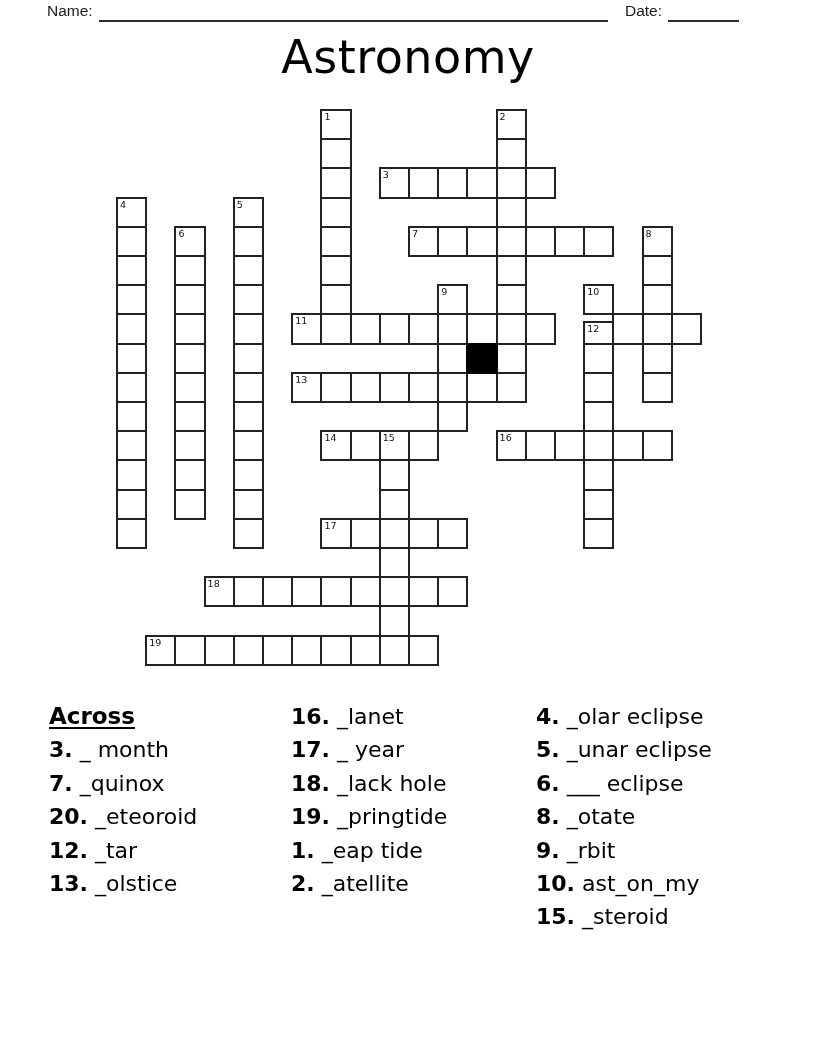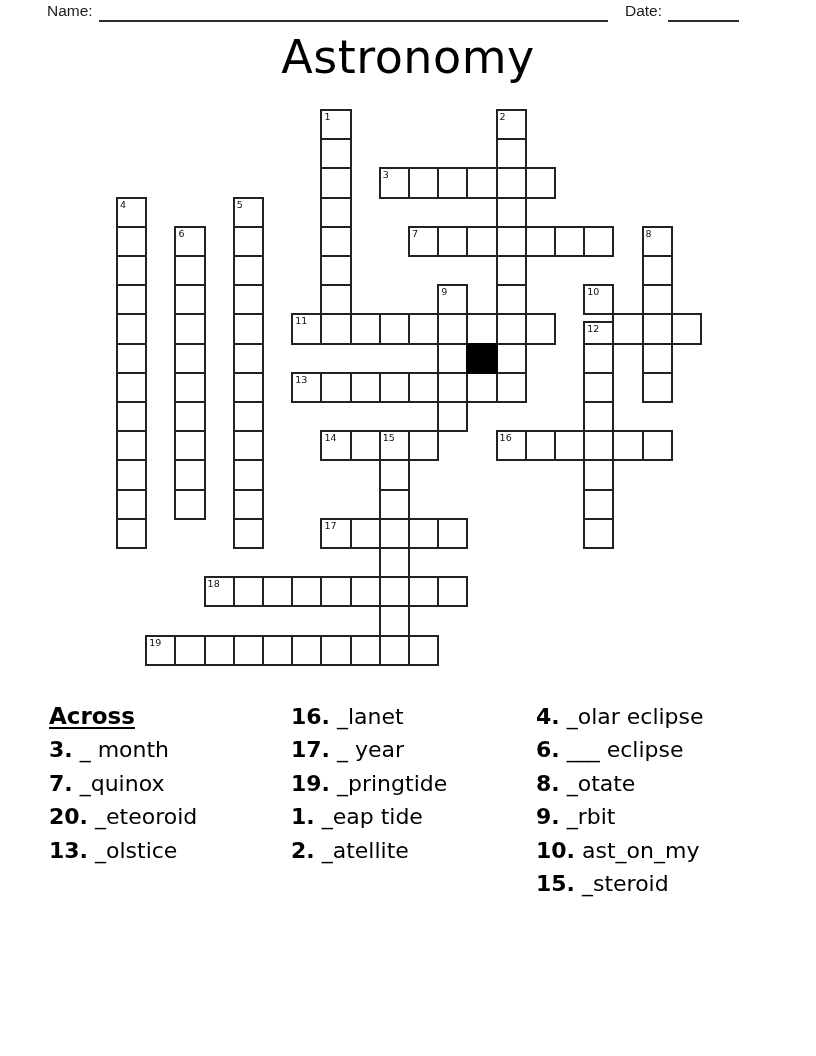--- a/index.html
+++ b/index.html
@@ -276,31 +276,34 @@
       <div class="cell" style="left: 408px; top: 634.6px;"></div>
       <div class="cell black" style="left: 466.4px; top: 342.6px;"></div>
     </div>
 
   <div>
     <div id="clue-col-1" class="clue-col">
         <div class="clue-heading">Across</div>
         <div class="clue-item"><span class="num">3.</span><span> _ month</span></div>
         <div class="clue-item"><span class="num">7.</span><span> _quinox</span></div>
         <div class="clue-item"><span class="num">20.</span><span> _eteoroid</span></div>
+        <div class="clue-item"><span class="num">12.</span><span> _tar</span></div>
         <div class="clue-item"><span class="num">13.</span><span> _olstice</span></div>
       </div>
     <div id="clue-col-2" class="clue-col">
         <div class="clue-item"><span class="num">16.</span><span> _lanet</span></div>
         <div class="clue-item"><span class="num">17.</span><span> _ year</span></div>
+        <div class="clue-item"><span class="num">18.</span><span> _lack hole</span></div>
         <div class="clue-item"><span class="num">19.</span><span> _pringtide</span></div>
         <div class="clue-item"><span class="num">1.</span><span> _eap tide</span></div>
         <div class="clue-item"><span class="num">2.</span><span> _atellite</span></div>
       </div>
     <div id="clue-col-3" class="clue-col">
         <div class="clue-item"><span class="num">4.</span><span> _olar eclipse</span></div>
+        <div class="clue-item"><span class="num">5.</span><span> _unar eclipse</span></div>
         <div class="clue-item"><span class="num">6.</span><span> ___ eclipse</span></div>
         <div class="clue-item"><span class="num">8.</span><span> _otate</span></div>
         <div class="clue-item"><span class="num">9.</span><span> _rbit</span></div>
         <div class="clue-item"><span class="num">10.</span><span> ast_on_my</span></div>
         <div class="clue-item"><span class="num">15.</span><span> _steroid</span></div>
       </div>
   </div>
 
 </div>
 

